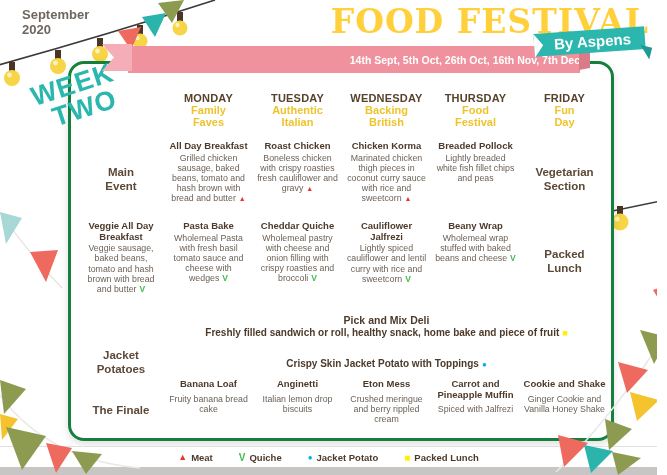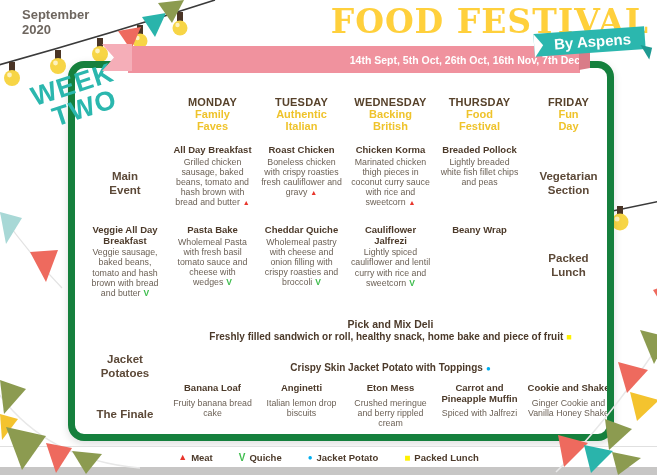--- a/index.html
+++ b/index.html
@@ -25,21 +25,21 @@
   .banner { position:absolute; left:128px; top:46px; width:452px; height:27px;
             background:#F0929E; color:#fff; font-weight:bold; font-size:10.5px;
             display:flex; align-items:center; justify-content:flex-end; z-index:4; }
   .banner::before { content:""; position:absolute; left:-26px; top:-2px; width:30px; height:27px;
             background:#F5AEB8;
             clip-path:polygon(0 0, 100% 0, 100% 100%, 0 100%, 12px 50%); }
   .banner::after { content:""; position:absolute; right:-10px; top:2px; width:11px; height:21px;
             background:#d97c88; transform:skewY(-10deg); }
 
   .card { position:absolute; left:68px; top:61px; width:546px; height:380px; background:#fff;
-          border:7px solid #15803d; border-radius:16px;
+          border:3px solid #15803d; border-radius:16px;
           box-shadow:0 3px 8px rgba(0,0,0,.13); z-index:2; overflow:hidden; }
 
   .week { position:absolute; left:34px; top:72px; z-index:3; transform:rotate(-18deg);
           color:#2BB7AE; font-weight:bold; font-size:27px; line-height:.95; letter-spacing:1px; }
   .week .l2 { display:block; margin-left:14px; }
 
   .grid { display:grid; margin:20px 0 0 7px;
           grid-template-columns:86px repeat(5, 89px);
           grid-template-rows:56px 80px 84px 44px 30px 66px; }
   .day-head { text-align:center; padding-top:8px; }
@@ -194,20 +194,21 @@
       <div class="cell">
         <div class="item-title">Cheddar Quiche</div>
         <div class="item-desc"><span>Wholemeal pastry with cheese and onion filling with crispy roasties and broccoli</span><span class="marker veggie">V</span></div>
       </div>
       <div class="cell">
         <div class="item-title">Cauliflower Jalfrezi</div>
         <div class="item-desc"><span>Lightly spiced cauliflower and lentil curry with rice and sweetcorn</span><span class="marker veggie">V</span></div>
       </div>
       <div class="cell">
         <div class="item-title">Beany Wrap</div>
+        <div class="item-desc"><span>Wholemeal wrap stuffed with baked beans and cheese</span><span class="marker veggie">V</span></div>
       </div>
 
       <div class="row-label">Packed
 Lunch</div>
       <div class="span-cell">
         <div class="span-title">Pick and Mix Deli</div>
         <div class="span-desc"><span>Freshly filled sandwich or roll, healthy snack, home bake and piece of fruit</span><span class="marker packed">■</span></div>
       </div>
 
       <div class="row-label">Jacket

